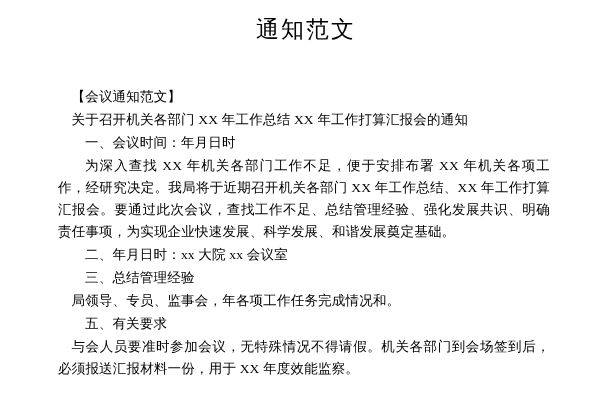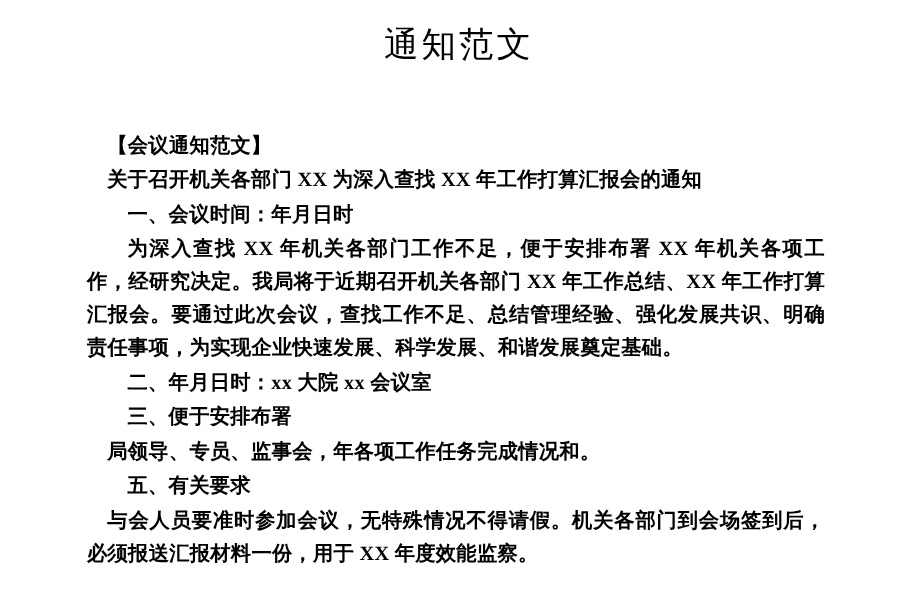--- a/index.html
+++ b/index.html
@@ -35,38 +35,37 @@
     margin-top: 40px;
     padding: 0 50px 0 58px;
   }
   .para {
     font-size: 13.5px;
     line-height: 22px;
     margin: 0 0 1px 0;
     text-align: justify;
     text-justify: inter-ideograph;
     letter-spacing: 0.2px;
-    font-weight: bold;
   }
   .indent2 {
     text-indent: 2em;
   }
   .indent1 {
     text-indent: 1em;
   }
 </style>
 </head>
 <body>
 
 <div class="page">
   <h1 class="doc-title">通知范文</h1>
   <div class="body-block">
     <p class="para indent1">【会议通知范文】</p>
-    <p class="para indent1">关于召开机关各部门 XX 为深入查找 XX 年工作打算汇报会的通知</p>
+    <p class="para indent1">关于召开机关各部门 XX 年工作总结 XX 年工作打算汇报会的通知</p>
     <p class="para indent2">一、会议时间：年月日时</p>
     <p class="para indent2">为深入查找 XX 年机关各部门工作不足，便于安排布署 XX 年机关各项工作，经研究决定。我局将于近期召开机关各部门 XX 年工作总结、XX 年工作打算汇报会。要通过此次会议，查找工作不足、总结管理经验、强化发展共识、明确责任事项，为实现企业快速发展、科学发展、和谐发展奠定基础。</p>
     <p class="para indent2">二、年月日时：xx 大院 xx 会议室</p>
-    <p class="para indent2">三、便于安排布署</p>
+    <p class="para indent2">三、总结管理经验</p>
     <p class="para indent1">局领导、专员、监事会，年各项工作任务完成情况和。</p>
     <p class="para indent2">五、有关要求</p>
     <p class="para indent1">与会人员要准时参加会议，无特殊情况不得请假。机关各部门到会场签到后，必须报送汇报材料一份，用于 XX 年度效能监察。</p>
   </div>
 </div>
 
 </body></html>

